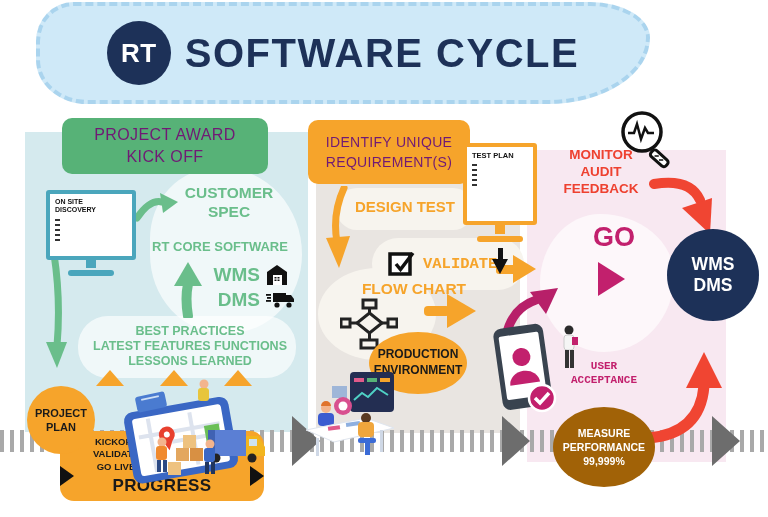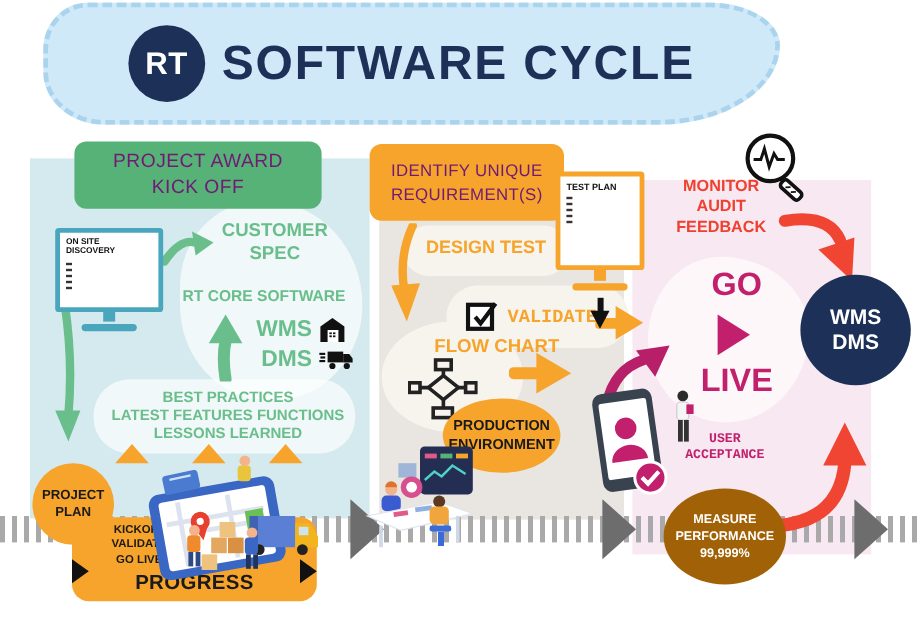--- a/index.html
+++ b/index.html
@@ -340,21 +340,20 @@
 AUDIT
 FEEDBACK</div>
 
   <svg class="abs" style="left:648px;top:176px;z-index:4;" width="66" height="60" viewBox="0 0 66 60">
     <path d="M6,8 Q42,2 52,24" fill="none" stroke="#f04532" stroke-width="10" stroke-linecap="round"></path>
     <polygon points="62,58 34,32 64,22" fill="#f04532"></polygon>
   </svg>
 
   <div class="abs m-text" style="left:574px;top:222px;width:80px;font-size:27px;">GO</div>
   <div class="abs play-magenta" style="left:598px;top:262px;"></div>
-  <div class="abs m-text" style="left:564px;top:302px;width:100px;font-size:27px;">LIVE</div>
 
   <div class="abs circle navy-circle pre" style="left:667px;top:229px;width:92px;height:92px;">WMS
 DMS</div>
 
   <svg class="abs" style="left:498px;top:286px;z-index:5;" width="62" height="54" viewBox="0 0 62 54">
     <path d="M8,50 Q14,22 38,14" fill="none" stroke="#b72069" stroke-width="9" stroke-linecap="round"></path>
     <polygon points="60,2 32,6 48,28" fill="#b72069"></polygon>
   </svg>
 
   <svg class="abs" style="left:490px;top:320px;z-index:5;" width="70" height="96" viewBox="0 0 70 96">

